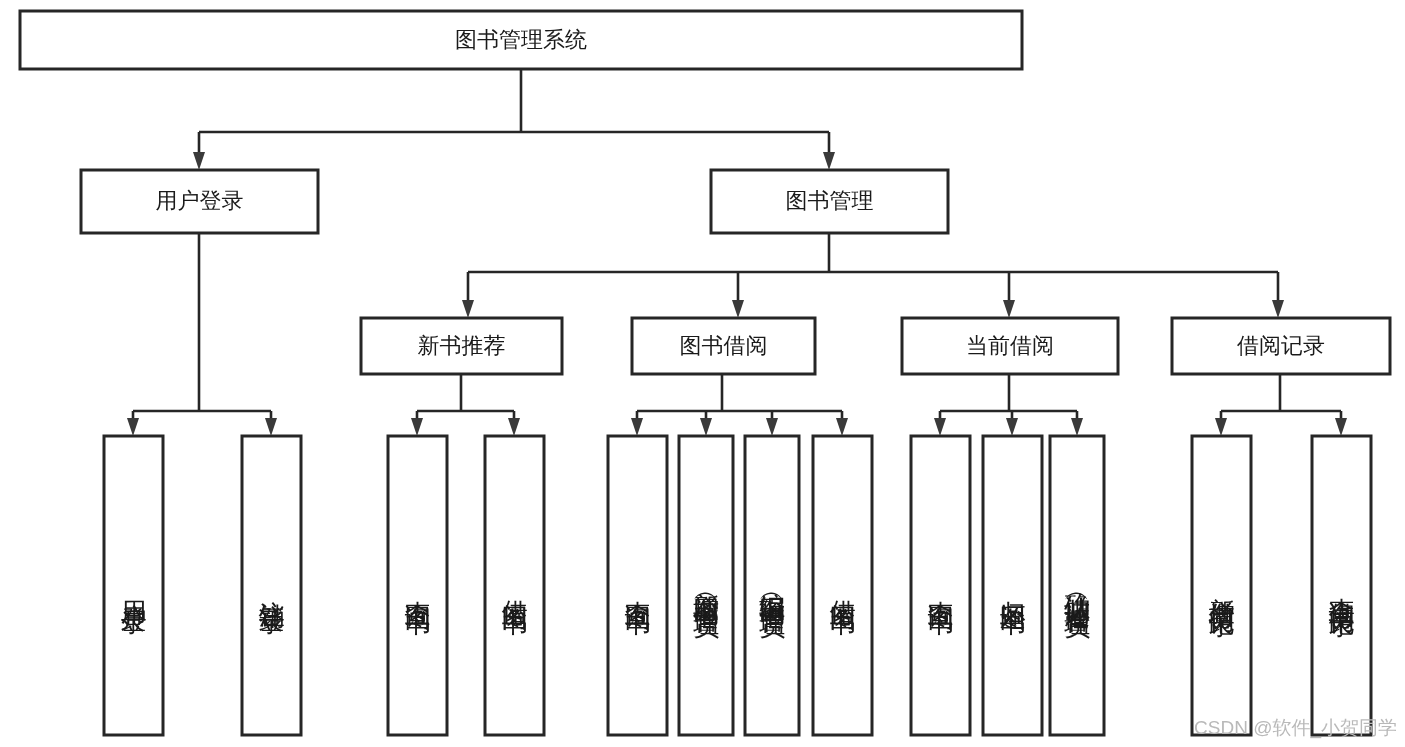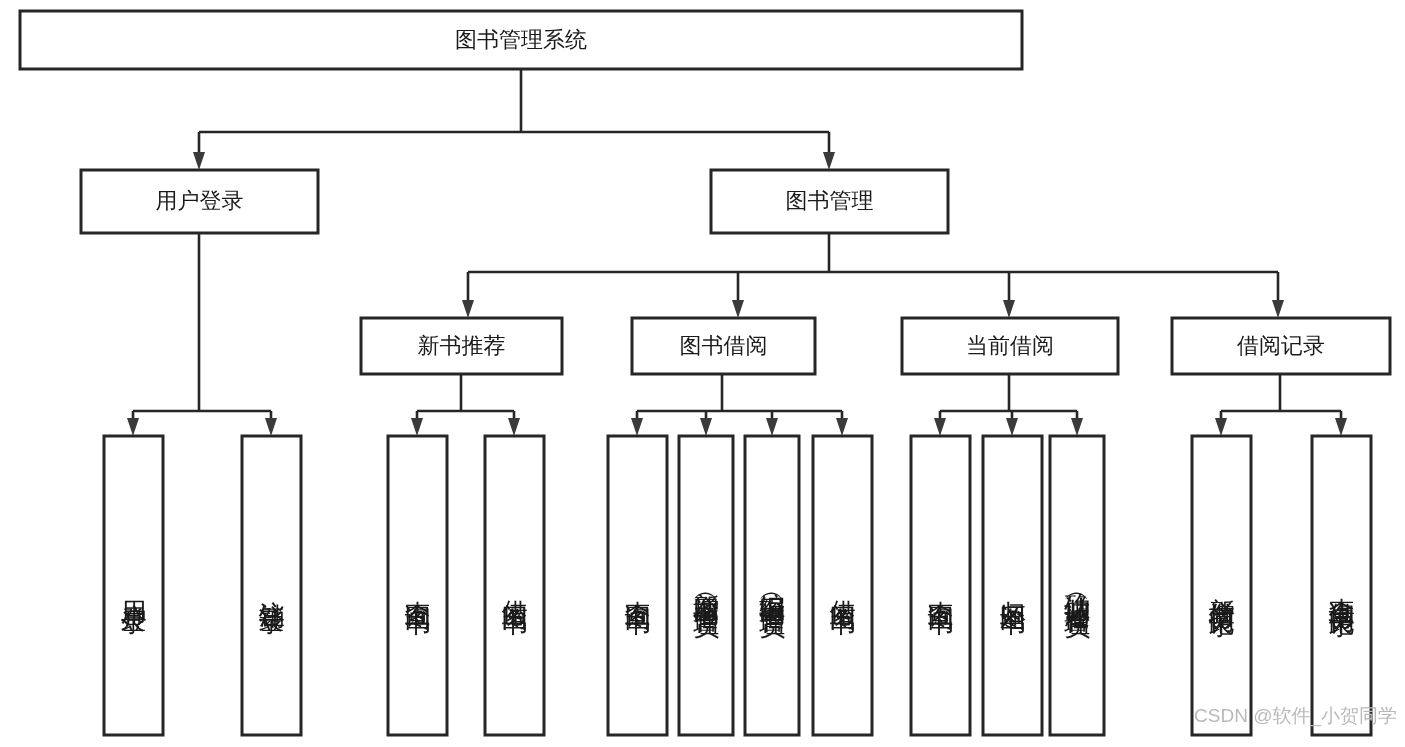--- a/index.html
+++ b/index.html
@@ -59,21 +59,21 @@
     letter-spacing: 3px;
     display: flex;
     align-items: center;
     justify-content: center;
     white-space: nowrap;
     pointer-events: none;
   }
   .watermark {
     position: absolute;
     right: 8px;
-    bottom: 18px;
+    bottom: 6px;
     font-family: "Liberation Sans", "DejaVu Sans", sans-serif;
     font-size: 19px;
     color: #b9b9b9;
     white-space: nowrap;
   }
 </style>
 </head>
 <body>
 
 <div id="diagram-root">

